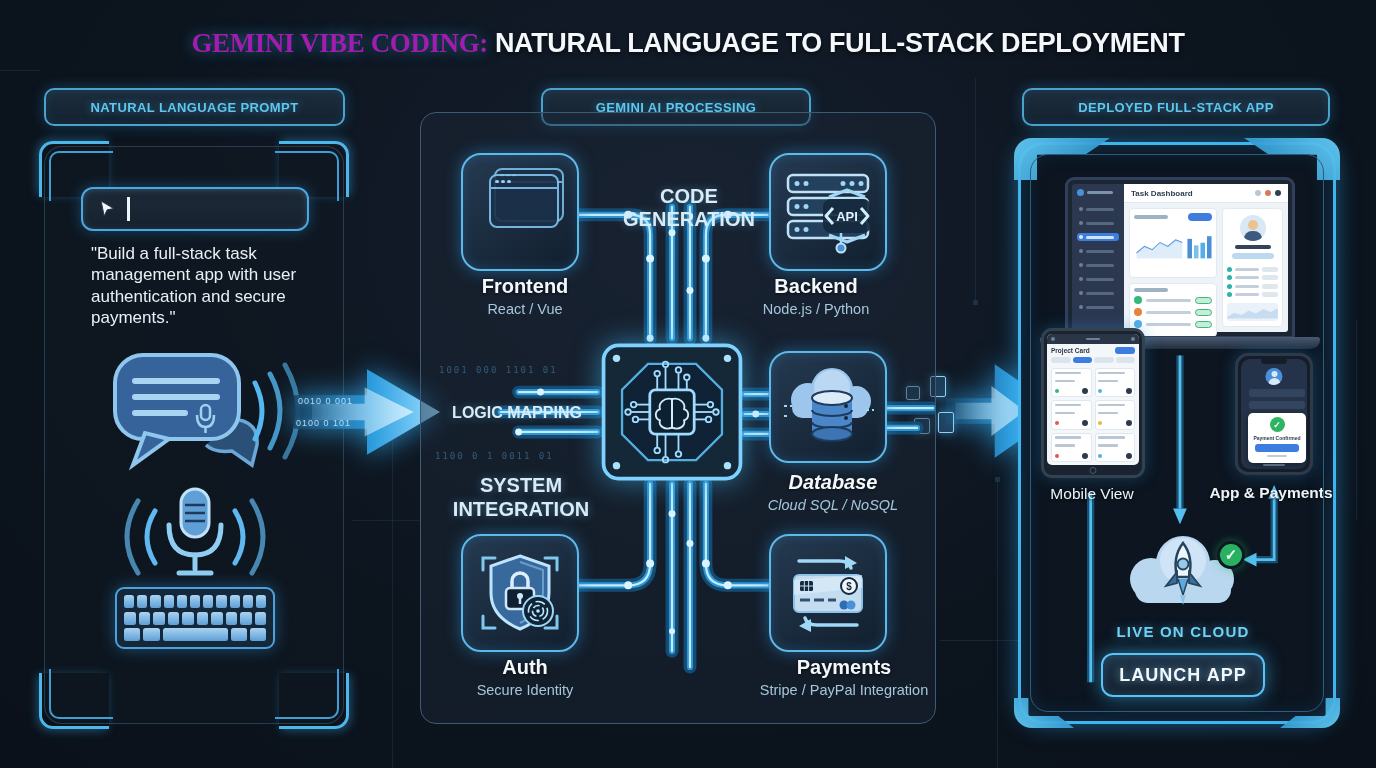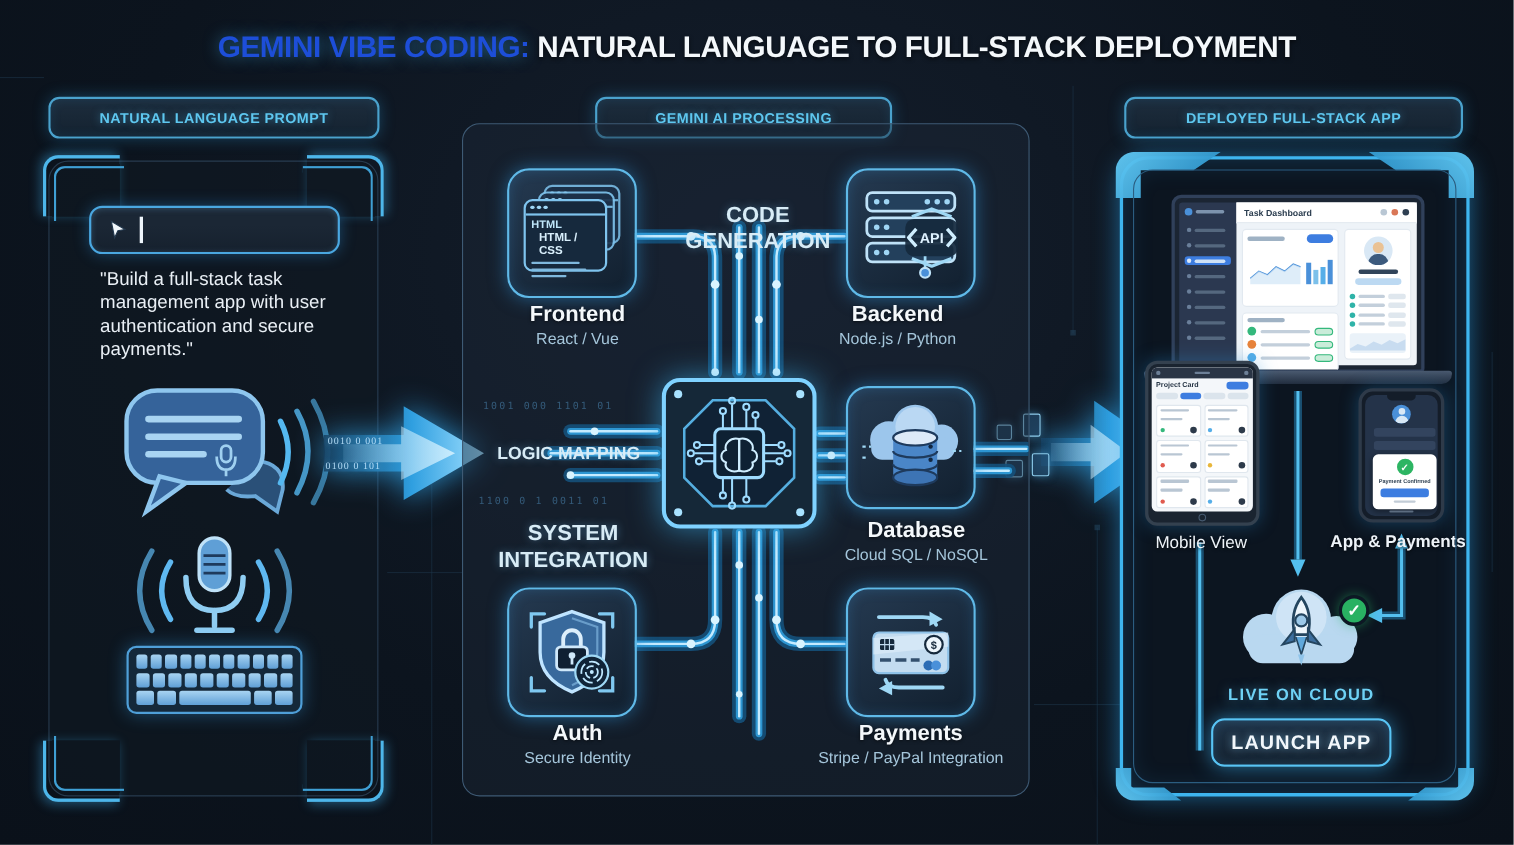--- a/index.html
+++ b/index.html
@@ -14,21 +14,21 @@
   
   .trace { position:absolute; opacity:.55; pointer-events:none; }
   .t-v { border-left:1.5px solid #1d3448; }
   .t-h { border-top:1.5px solid #1d3448; }
   .t-dot { width:5px; height:5px; background:#24455e; }
 
   
   .title { position:absolute; top:28px; left:0; width:100%; text-align:center;
     font-size:27px; font-weight:700; letter-spacing:-0.4px;
     text-shadow:0 2px 4px rgba(0,0,0,.6); white-space:nowrap; }
-  .title .hl { color:#1d4ed8; text-shadow:0 0 14px rgba(63,179,239,.55); }
+  .title .hl { color:#a21caf; text-shadow:0 0 14px rgba(63,179,239,.55);font-family:Liberation Serif, serif; }
   .title .rest { color:#f4f8fb; }
 
   
   .col-badge { position:absolute; height:38px; border:2px solid #4aa2cd; border-radius:10px;
     background:linear-gradient(#1d2d3d,#142230); color:#5ec7ef; font-weight:700;
     font-size:13px; letter-spacing:.4px; display:flex; align-items:center; justify-content:center;
     box-shadow:0 0 14px rgba(42,150,210,.35), inset 0 0 10px rgba(42,150,210,.15);
     text-shadow:0 0 8px rgba(80,190,240,.5); white-space:nowrap; }
 
   
@@ -61,21 +61,21 @@
   .kb-row .key.space { flex:4; }
 
   
   .flow-arrow { position:absolute; filter:drop-shadow(0 0 14px rgba(47,159,224,.85)); }
   .fa-shape { position:absolute; inset:0;
     clip-path:polygon(0 34%,50% 34%,50% 9%,100% 50%,50% 91%,50% 66%,0 66%);
     background:linear-gradient(90deg, rgba(22,62,94,.85), #2f9fe0 55%, #9fdfff); }
   .fa-core { position:absolute; left:12%; top:22%; width:70%; height:56%;
     clip-path:polygon(0 36%,52% 36%,52% 8%,100% 50%,52% 92%,52% 64%,0 64%);
     background:linear-gradient(90deg, rgba(160,220,255,.15), #d9f3ff); opacity:.85; }
-  .binary { position:absolute; font-family:Liberation Serif, serif; font-size:9px;
+  .binary { position:absolute; font-family:Liberation Sans, sans-serif; font-size:9px;
     color:#bfe6ff; letter-spacing:1px; text-shadow:0 0 6px rgba(120,200,250,.8); opacity:.9; }
   .mini-doc { position:absolute; border:1.5px solid #8fd0f0; background:rgba(40,90,130,.55); border-radius:2px;
     box-shadow:0 0 8px rgba(80,180,240,.5); }
 
   
   .proc-panel { position:absolute; left:420px; top:112px; width:516px; height:612px;
     border:1.5px solid #3e5a74; border-radius:16px; background:rgba(28,40,55,.45); }
   .pipes { position:absolute; inset:0; width:100%; height:100%; }
   .pipe-glow { stroke:#15507a; stroke-width:13; fill:none; opacity:.9; stroke-linecap:round; }
   .pipe-mid  { stroke:#2f9bd8; stroke-width:6.2; fill:none; opacity:.95; stroke-linecap:round; }
@@ -419,36 +419,20 @@
               <i></i>
             </div>
           </div>
         <div class="fe-win fe-mid">
             <div class="fe-head">
               <i></i>
               <i></i>
               <i></i>
             </div>
           </div>
-        <div class="fe-win fe-front">
-          <div class="fe-head">
-              <i></i>
-              <i></i>
-              <i></i>
-            </div>
-          <div class="fe-body">
-            <div class="fe-l1">HTML</div>
-            <div class="fe-l2">HTML / CSS</div>
-            <div class="fe-bars">
-                <i></i>
-                <i></i>
-                <i></i>
-              </div>
-          </div>
-        </div>
       </div>
     </div>
     <div class="node-label" style="left:19px; top:162px;">
       <div class="nm">Frontend</div>
       <div class="sub">React / Vue</div>
     </div>
 
     <div class="node-card" style="left:348px; top:40px;">
       <svg class="svg-icon" width="90" height="90" viewBox="0 0 90 90">
         <rect x="5" y="8" width="80" height="17" rx="5" fill="#23405c" stroke="#bfe2f8" stroke-width="2.5"></rect>
@@ -494,21 +478,21 @@
         <line x1="86" y1="46" x2="94" y2="46" stroke="#9fd8f5" stroke-width="2" stroke-dasharray="3,3"></line>
         <rect x="32" y="34" width="40" height="36" fill="#4a86c8"></rect>
         <ellipse cx="52" cy="34" rx="20" ry="7" fill="#ddeaf8" stroke="#1e3a5c" stroke-width="2"></ellipse>
         <path d="M32,46 a20,6 0 0 0 40,0" fill="none" stroke="#1e3a5c" stroke-width="2"></path>
         <path d="M32,58 a20,6 0 0 0 40,0" fill="none" stroke="#1e3a5c" stroke-width="2"></path>
         <ellipse cx="52" cy="70" rx="20" ry="7" fill="#3d74b4" stroke="#1e3a5c" stroke-width="2"></ellipse>
         <circle cx="66" cy="42" r="2" fill="#122740"></circle>
           <circle cx="66" cy="54" r="2" fill="#122740"></circle>
       </svg>
     </div>
-    <div class="node-label" style="left:327px; top:358px;">
+    <div class="node-label" style="left:327px; top:358px;font-style:italic;">
       <div class="nm">Database</div>
       <div class="sub">Cloud SQL / NoSQL</div>
     </div>
 
     <div class="node-card" style="left:40px; top:421px;">
       <svg class="svg-icon" width="90" height="90" viewBox="0 0 90 90">
         <path d="M8,22 V10 H20 M70,10 H82 V22 M8,68 V80 H20 M70,80 H82 V68" fill="none" stroke="#7fc8f0" stroke-width="3" stroke-linecap="round"></path>
         <path d="M45,8 L74,18 V45 C74,63 62,74 45,81 C28,74 16,63 16,45 V18 Z" fill="#38699c" stroke="#bfe4ff" stroke-width="3"></path>
         <path d="M45,14 L68,22 V44 C68,59 58,69 45,75" fill="none" stroke="#7fb4de" stroke-width="2" opacity=".7"></path>
         <path d="M37,40 v-7 a8,8 0 0 1 16,0 v7" fill="none" stroke="#dceefb" stroke-width="3.5"></path>
@@ -540,21 +524,21 @@
         <text x="66" y="42" text-anchor="middle" font-family="Liberation Sans, sans-serif" font-size="10" font-weight="700" fill="#16293c">$</text>
         <line x1="17" y1="52" x2="27" y2="52" stroke="#33506e" stroke-width="3"></line>
         <line x1="31" y1="52" x2="41" y2="52" stroke="#33506e" stroke-width="3"></line>
         <line x1="45" y1="52" x2="53" y2="52" stroke="#33506e" stroke-width="3"></line>
         <circle cx="61" cy="57" r="4.5" fill="#2d6db5"></circle>
           <circle cx="68" cy="57" r="4.5" fill="#4a90d9"></circle>
         <path d="M74,77 H34 Q24,77 22,70" fill="none" stroke="#9fd8f5" stroke-width="3.5" stroke-linecap="round"></path>
         <path d="M28,71 L16,78 L28,84 Z" fill="#9fd8f5"></path>
       </svg>
     </div>
-    <div class="node-label" style="left:312px; top:543px; width:190px;">
+    <div class="node-label" style="left:328px; top:543px; width:190px;">
       <div class="nm">Payments</div>
       <div class="sub">Stripe / PayPal Integration</div>
     </div>
 
     <svg style="position:absolute; left:177px; top:226px; filter:drop-shadow(0 0 14px rgba(60,180,240,.6));" width="148" height="146" viewBox="0 0 160 156">
       <rect x="6" y="6" width="148" height="144" rx="16" fill="#152838" stroke="#7fd2ff" stroke-width="4"></rect>
       <circle cx="20" cy="20" r="4" fill="#a8e2ff"></circle>
         <circle cx="140" cy="20" r="4" fill="#a8e2ff"></circle>
       <circle cx="20" cy="136" r="4" fill="#a8e2ff"></circle>
         <circle cx="140" cy="136" r="4" fill="#a8e2ff"></circle>

